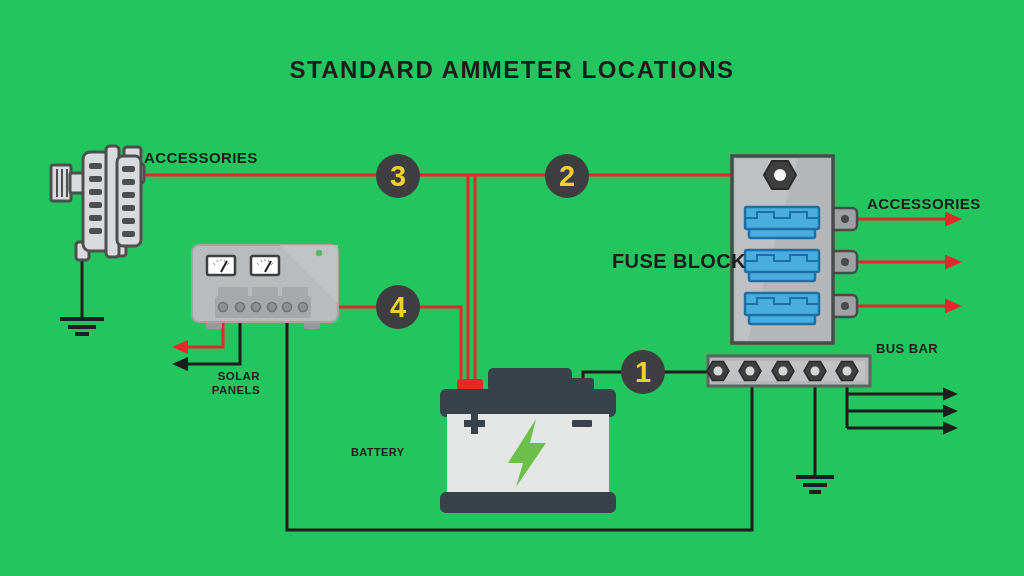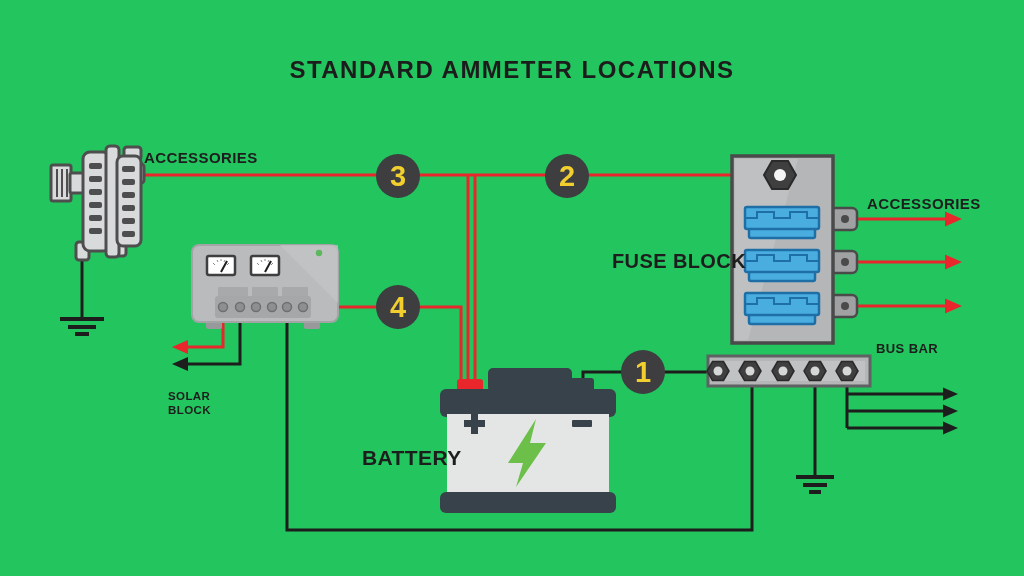--- a/index.html
+++ b/index.html
@@ -14,22 +14,22 @@
   .title{
     position:absolute;left:0;right:0;top:56px;text-align:center;
     font-size:24px;font-weight:bold;color:#1c1c1c;letter-spacing:1.5px;
   }
   .marker{
     position:absolute;width:44px;height:44px;border-radius:50%;
     background:#3e3d40;color:#f0cf2e;font-size:29px;font-weight:bold;
     display:flex;align-items:center;justify-content:center;line-height:1;
   }
   .solar-label{
-    position:absolute;left:168px;top:369px;width:92px;text-align:left;
-    font-weight:bold;color:#1d1d1d;font-size:11.5px;line-height:1.25;letter-spacing:.4px;margin-top:20px;
+    position:absolute;left:168px;top:369px;width:92px;text-align:right;
+    font-weight:bold;color:#1d1d1d;font-size:11.5px;line-height:1.25;letter-spacing:.4px;
   }
   .solar-label span{display:block;}
 </style>
 </head>
 <body>
 
 <div id="stage">
 
 <svg width="1024" height="576" viewBox="0 0 1024 576">
 
@@ -227,23 +227,23 @@
     </g>
   </g>
 
 </svg>
 
 <div class="title">STANDARD AMMETER LOCATIONS</div>
 
 <div class="label" style="left:144px;top:149px;font-size:15px;">ACCESSORIES</div>
 <div class="solar-label">
   <span>SOLAR</span>
-  <span>BLOCK</span>
+  <span>PANELS</span>
 </div>
-<div class="label" style="left:351px;top:446px;font-size:21px;margin-left:11px;">BATTERY</div>
+<div class="label" style="left:351px;top:446px;font-size:11px;">BATTERY</div>
 <div class="label" style="left:612px;top:250px;font-size:20px;">FUSE BLOCK</div>
 <div class="label" style="left:867px;top:195px;font-size:15px;">ACCESSORIES</div>
 <div class="label" style="left:876px;top:341px;font-size:13px;">BUS BAR</div>
 
 <div class="marker" style="left:621px;top:350px;">1</div>
 <div class="marker" style="left:545px;top:154px;">2</div>
 <div class="marker" style="left:376px;top:154px;">3</div>
 <div class="marker" style="left:376px;top:285px;">4</div>
 
 </div>

